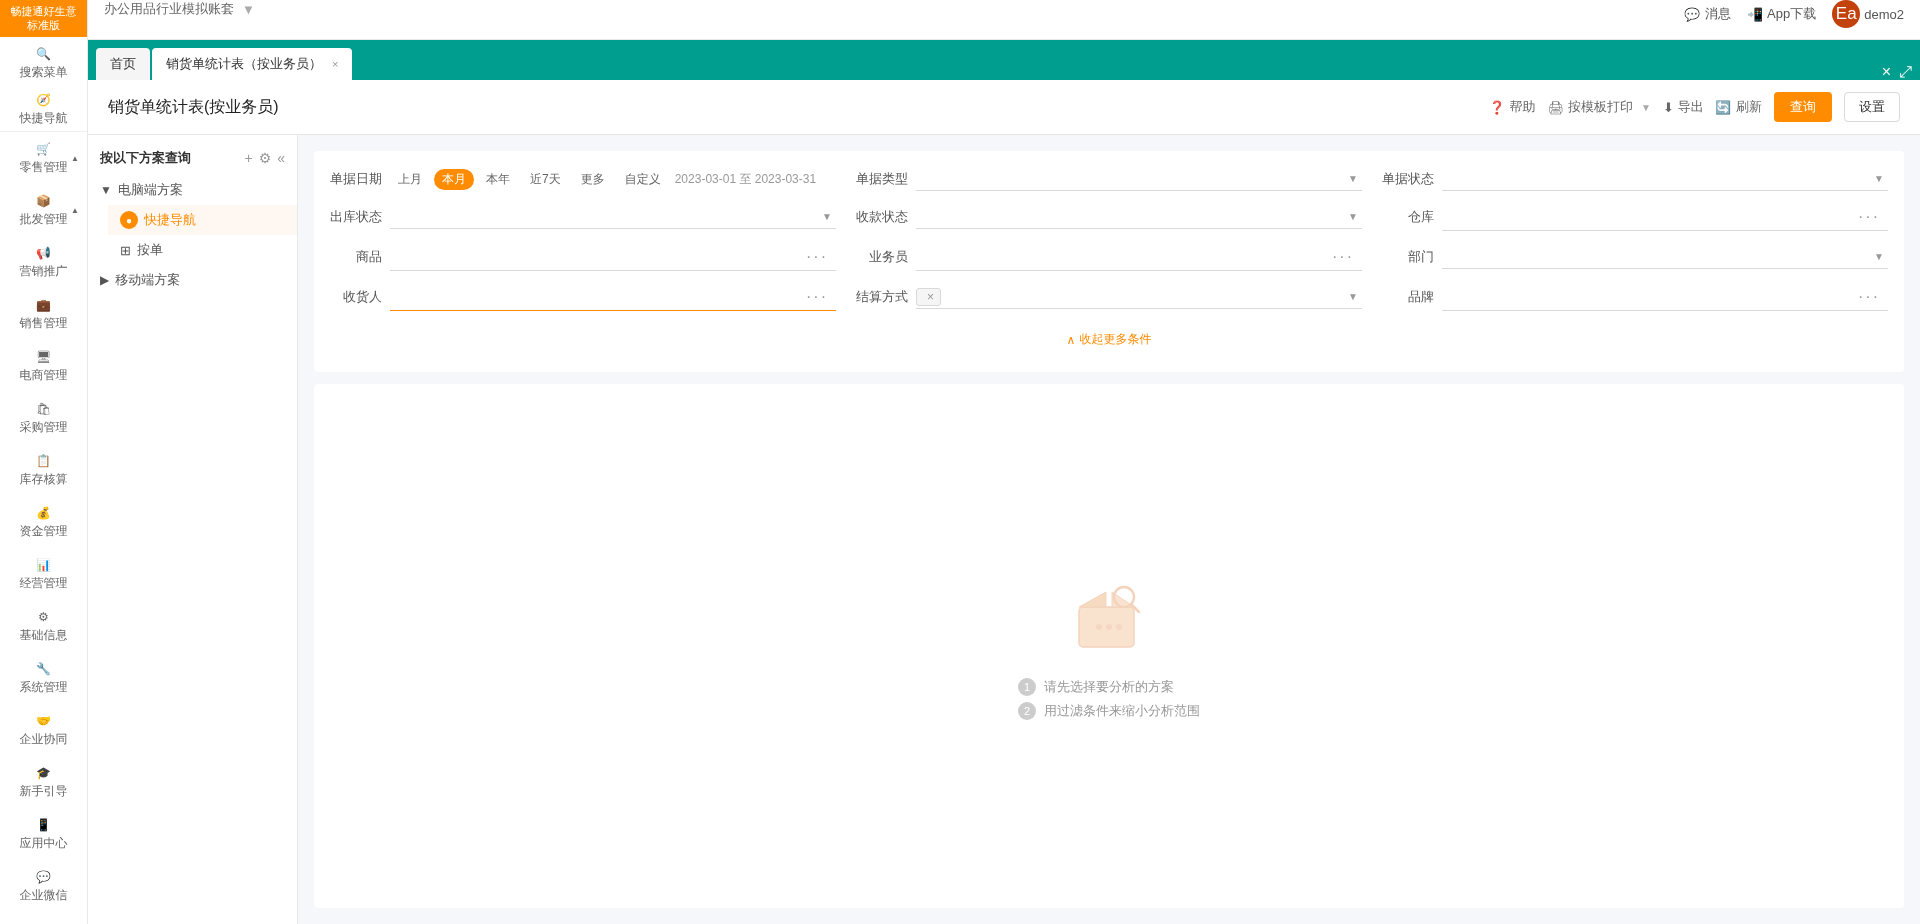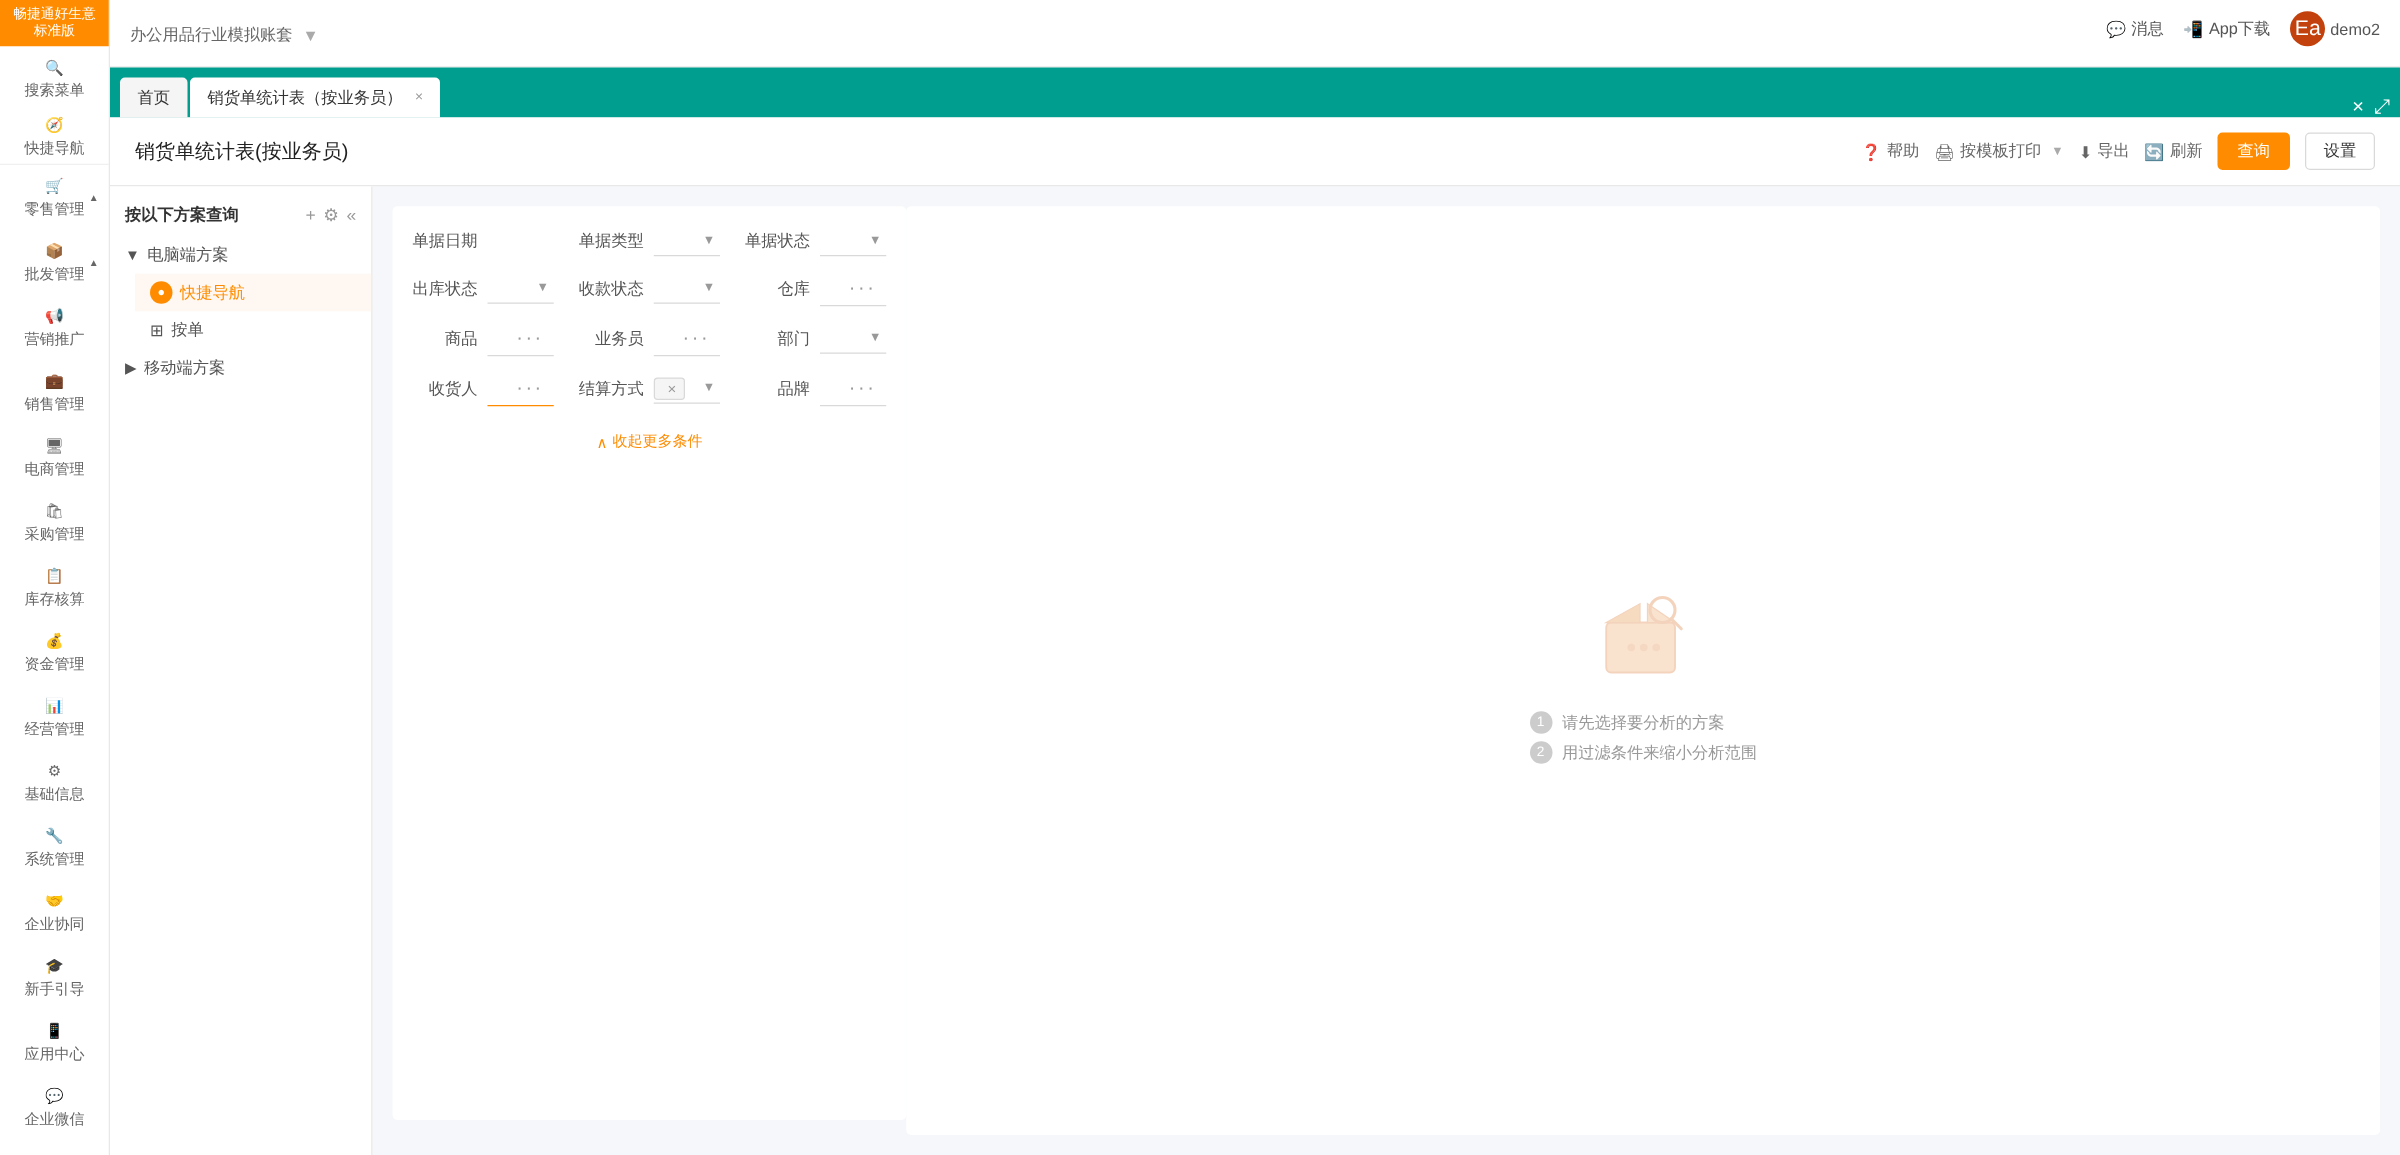--- a/index.html
+++ b/index.html
@@ -11,21 +11,21 @@
     .sidebar-logo-text { color: #fff; font-size: 11px; line-height: 1.3; text-align: center; }
     .sidebar-search { padding: 10px 0 6px; color: #666; font-size: 12px; text-align: center; cursor: pointer; width: 100%; display: flex; flex-direction: column; align-items: center; gap: 3px; }
     .sidebar-nav { padding: 6px 0 4px; color: #666; font-size: 12px; text-align: center; cursor: pointer; width: 100%; display: flex; flex-direction: column; align-items: center; gap: 3px; border-bottom: 1px solid #f0f0f0; }
     .sidebar-item { padding: 10px 0 8px; color: #666; font-size: 12px; text-align: center; cursor: pointer; width: 100%; display: flex; flex-direction: column; align-items: center; gap: 3px; position: relative; }
     .sidebar-item.has-arrow::after { content: '▲'; font-size: 8px; position: absolute; right: 8px; top: 50%; transform: translateY(-50%); }
 
     
     .main { flex: 1; display: flex; flex-direction: column; overflow: hidden; }
 
     
-    .topbar { height: 54px; background: #fff; border-bottom: 1px solid #e8e8e8; display: flex; align-items: flex-end; padding: 16px 16px; justify-content: space-between; flex-shrink: 0; }
+    .topbar { height: 40px; background: #fff; border-bottom: 1px solid #e8e8e8; display: flex; align-items: flex-start; padding: 0 16px; justify-content: space-between; flex-shrink: 0; }
     .topbar-left { display: flex; align-items: center; gap: 8px; color: #666; font-size: 13px; }
     .topbar-right { display: flex; align-items: center; gap: 16px; color: #555; font-size: 13px; }
     .topbar-right-item { display: flex; align-items: center; gap: 4px; cursor: pointer; }
     .avatar { width: 28px; height: 28px; border-radius: 50%; background: #c2410c; display: flex; align-items: center; justify-content: center; color: #fff; font-size: 17px; overflow: hidden; }
 
     
     .tabbar { height: 40px; background: #009e8e; display: flex; align-items: flex-end; padding: 0 8px; flex-shrink: 0; gap: 2px; }
     .tab { height: 32px; padding: 0 14px; display: flex; align-items: center; gap: 6px; border-radius: 4px 4px 0 0; cursor: pointer; font-size: 13px; }
     .tab.home { background: #f5f5f5; color: #333; }
     .tab.active { background: #fff; color: #333; }
@@ -55,21 +55,21 @@
     .tree-item { display: flex; align-items: center; padding: 6px 12px; cursor: pointer; font-size: 13px; color: #555; }
     .tree-item .tree-icon { margin-right: 6px; font-size: 12px; }
     .tree-label { font-size: 13px; }
     .tree-sub { padding-left: 20px; }
     .tree-sub-item { display: flex; align-items: center; padding: 6px 12px; cursor: pointer; font-size: 13px; color: #555; }
     .tree-sub-item.active { color: #ff8c00; background: #fff8f2; }
     .tree-sub-icon { margin-right: 6px; }
     .tree-badge { display: inline-flex; align-items: center; justify-content: center; width: 18px; height: 18px; border-radius: 50%; background: #ff8c00; color: #fff; font-size: 10px; margin-right: 6px; }
 
     
-    .right-panel { flex: 1; display: flex; flex-direction: row; overflow: hidden; padding: 16px; }
+    .right-panel { flex: 1; display: flex; flex-direction: column; overflow: hidden; padding: 16px; }
     .filter-section { background: #fff; border-radius: 4px; padding: 16px; margin-bottom: 12px; flex-shrink: 0; }
     .filter-row { display: grid; grid-template-columns: 1fr 1fr 1fr; gap: 12px 20px; margin-bottom: 12px; align-items: center; }
     .filter-row:last-of-type { margin-bottom: 0; }
     .filter-item { display: flex; align-items: center; gap: 8px; }
     .filter-label { color: #555; font-size: 13px; white-space: nowrap; flex-shrink: 0; min-width: 52px; text-align: right; }
     .filter-control { flex: 1; border: none; border-bottom: 1px solid #d9d9d9; padding: 4px 8px; font-size: 13px; color: #333; background: transparent; outline: none; cursor: pointer; display: flex; align-items: center; justify-content: space-between; min-height: 28px; }
     .filter-control.focused { border-bottom-color: #ff8c00; }
     .date-filter { display: flex; align-items: center; gap: 6px; flex: 1; }
     .date-tabs { display: flex; gap: 4px; }
     .date-tab { padding: 2px 8px; font-size: 12px; border-radius: 3px; cursor: pointer; color: #666; }
@@ -300,20 +300,31 @@
       </div>
 
       <div class="right-panel">
 
         <div class="filter-section">
 
           <div class="filter-row">
 
             <div class="filter-item">
               <span class="filter-label">单据日期</span>
+              <div class="date-filter">
+                <div class="date-tabs">
+                  <span class="date-tab">上月</span>
+                  <span class="date-tab active">本月</span>
+                  <span class="date-tab">本年</span>
+                  <span class="date-tab">近7天</span>
+                  <span class="date-tab">更多</span>
+                  <span class="date-tab">自定义</span>
+                </div>
+                <span class="date-range">2023-03-01 至 2023-03-31</span>
+              </div>
             </div>
 
             <div class="filter-item">
               <span class="filter-label">单据类型</span>
               <div class="select-wrapper">
                 <select>
                   <option value=""></option>
                 </select>
                 <span class="select-arrow">▼</span>
               </div>

